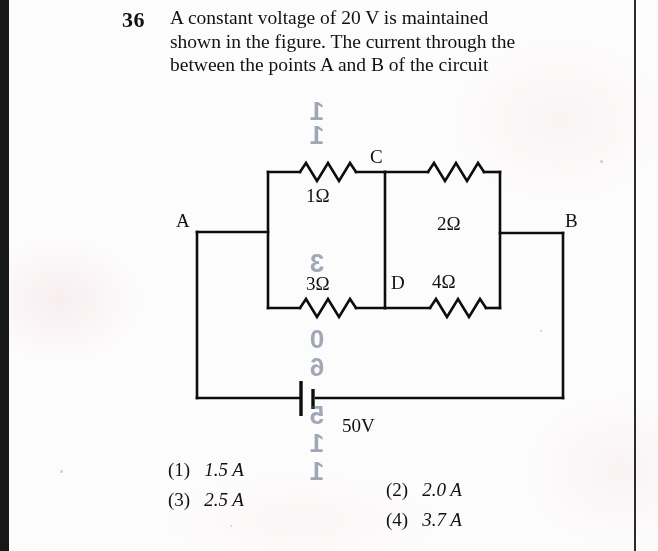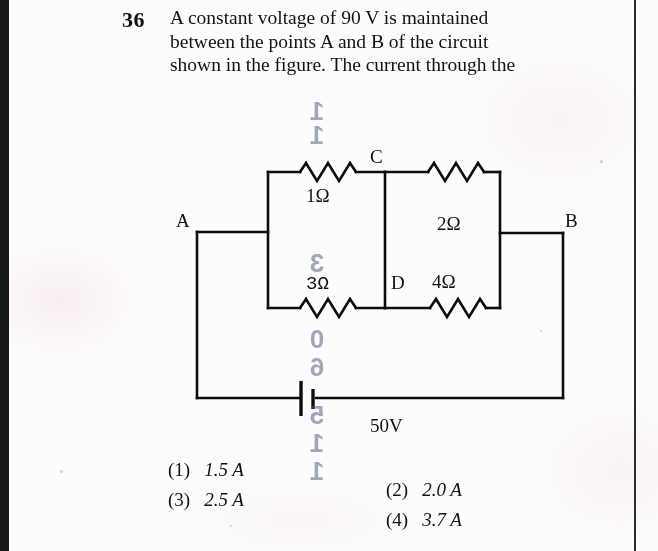--- a/index.html
+++ b/index.html
@@ -120,23 +120,23 @@
 
 <div id="page">
 
   <div id="paper-tint"></div>
   <div id="scan-edge-left"></div>
   <div id="column-divider"></div>
 
   <div id="qnum">36</div>
 
   <div id="qtext">
-    <span class="ln">A constant voltage of 90 V is maintained</span>
+    <span class="ln">A constant voltage of 20 V is maintained</span>
+    <span class="ln">shown in the figure. The current through the</span>
     <span class="ln">between the points A and B of the circuit</span>
-    <span class="ln">shown in the figure. The current through the</span>
   </div>
 
   <svg id="circuit" viewBox="0 0 658 551">
     <g stroke="#0d0d0d" stroke-width="2.6" fill="none" stroke-linecap="square" stroke-linejoin="miter">
 
       <path d="M197,232 L268,232"></path>
       <path d="M197,232 L197,398"></path>
       <path d="M197,398 L300,398"></path>
       <path d="M316,398 L563,398"></path>
       <path d="M563,398 L563,233"></path>
@@ -171,24 +171,24 @@
     </g>
   </svg>
 
   <div class="clabel" style="left:176px; top:210px;">A</div>
   <div class="clabel" style="left:565px; top:210px;">B</div>
   <div class="clabel" style="left:370px; top:146px;">C</div>
   <div class="clabel" style="left:391px; top:272px;">D</div>
 
   <div class="clabel" style="left:306px; top:185px;">1Ω</div>
   <div class="clabel" style="left:437px; top:185px;margin-top:28px;">2Ω</div>
-  <div class="clabel" style="left:306px; top:273px;font-family:Liberation Mono, monospace;">3Ω</div>
+  <div class="clabel" style="left:306px; top:273px;">3Ω</div>
   <div class="clabel" style="left:432px; top:271px;">4Ω</div>
 
-  <div class="clabel" style="left:370px; top:415px;">50V</div>
+  <div class="clabel" style="left:342px; top:415px;">50V</div>
 
   <div id="bleed">
     <span style="top:0px;">1</span>
     <span style="top:24px;">1</span>
     <span style="top:152px;">3</span>
     <span style="top:228px;">0</span>
     <span style="top:256px;">6</span>
     <span style="top:304px;">5</span>
     <span style="top:332px;">1</span>
     <span style="top:360px;">1</span>

